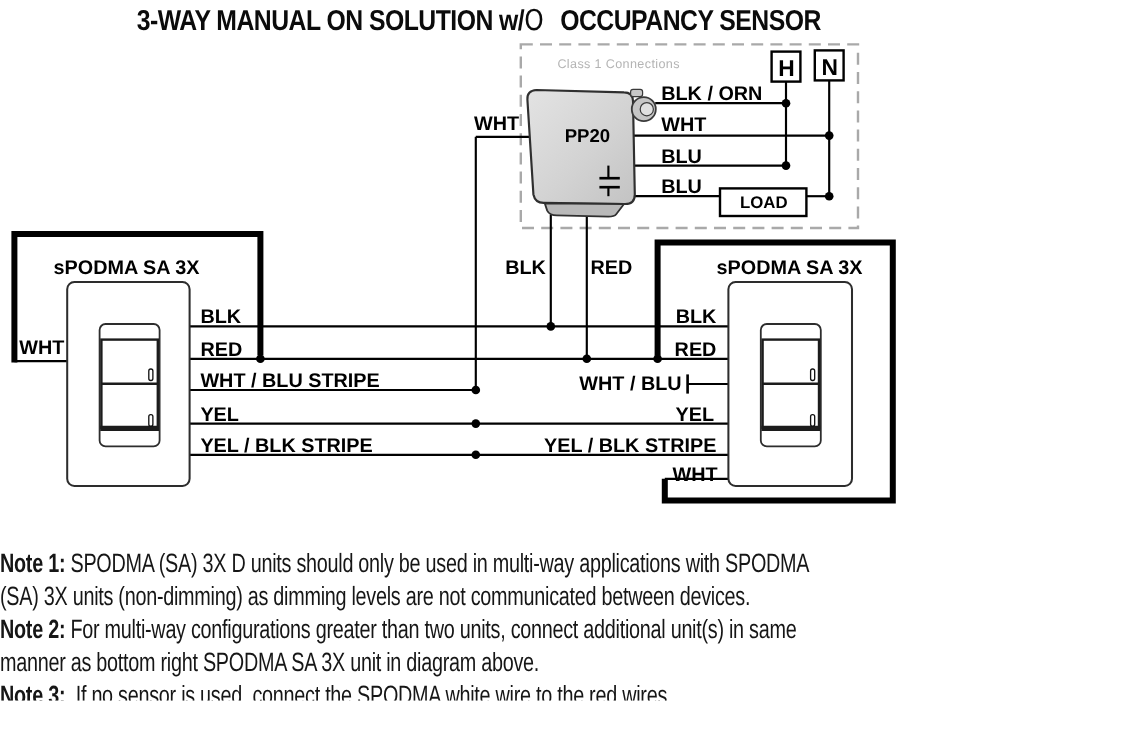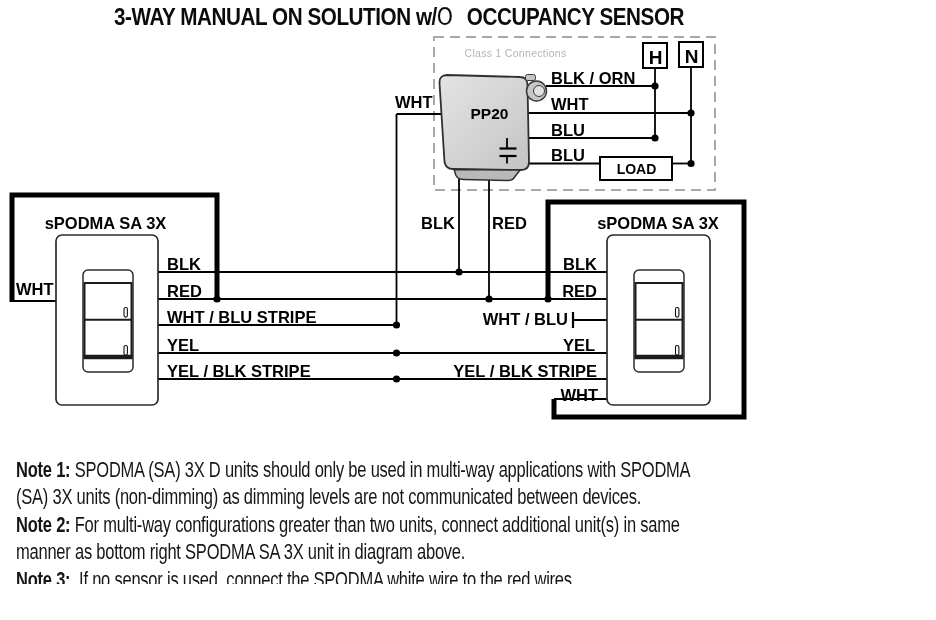--- a/index.html
+++ b/index.html
@@ -4,21 +4,21 @@
 <style>
   html,body{margin:0;padding:0;background:#fff}
   .page{position:relative;width:936px;height:584px;background:#fff;overflow:hidden;
         font-family:"Liberation Sans",sans-serif;color:#000}
   .title{position:absolute;left:114px;top:3px;white-space:nowrap;
          font:700 24px "Liberation Sans",sans-serif;letter-spacing:-.5px;
          transform:scaleX(.86);transform-origin:0 50%;color:#0b0b0b}
   .title .t-o{font-family:"DejaVu Sans",sans-serif;font-weight:400;letter-spacing:0}
   .title .t-gap{display:inline-block;width:16px}
   .diagram-svg{position:absolute;left:0;top:0}
-  .notes{position:absolute;left:16px;top:456px}
+  .notes{position:absolute;left:0;top:456px}
   .nline{white-space:pre;font:400 22px "Liberation Sans",sans-serif;line-height:27.4px;
          color:#161616;transform:scaleX(.75);transform-origin:0 0;letter-spacing:-.3px}
   .nlabel{font-weight:700}
   
   .wl{font:700 16.5px "Liberation Sans",sans-serif;fill:#000}
   .end{text-anchor:end}
   .mid{text-anchor:middle}
   .hn{font:700 19px "Liberation Sans",sans-serif;fill:#000;text-anchor:middle}
   .pp{font:700 15.5px "Liberation Sans",sans-serif;fill:#000;text-anchor:middle}
   .ld{font:700 14px "Liberation Sans",sans-serif;fill:#000;text-anchor:middle}

